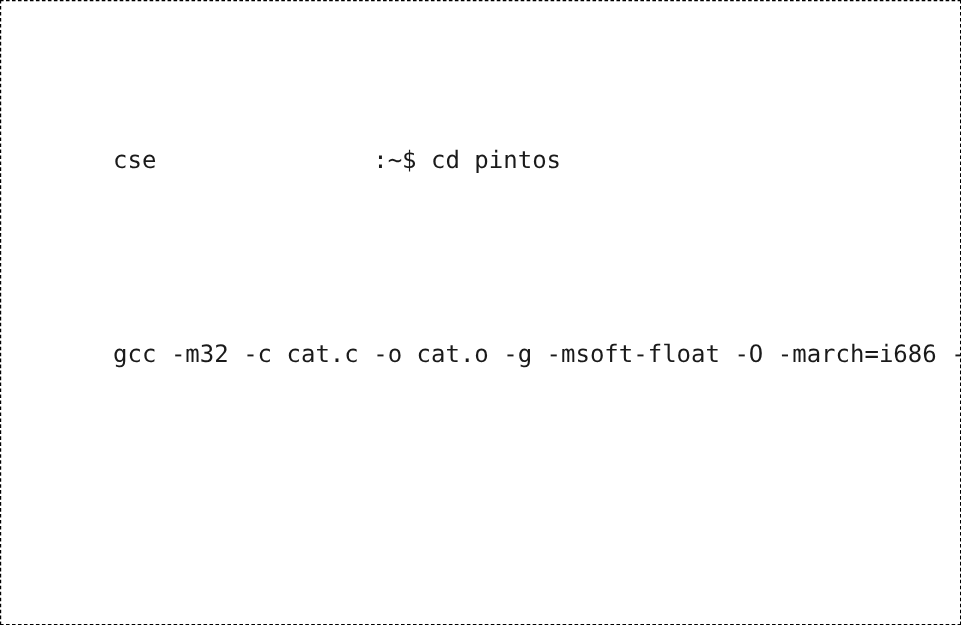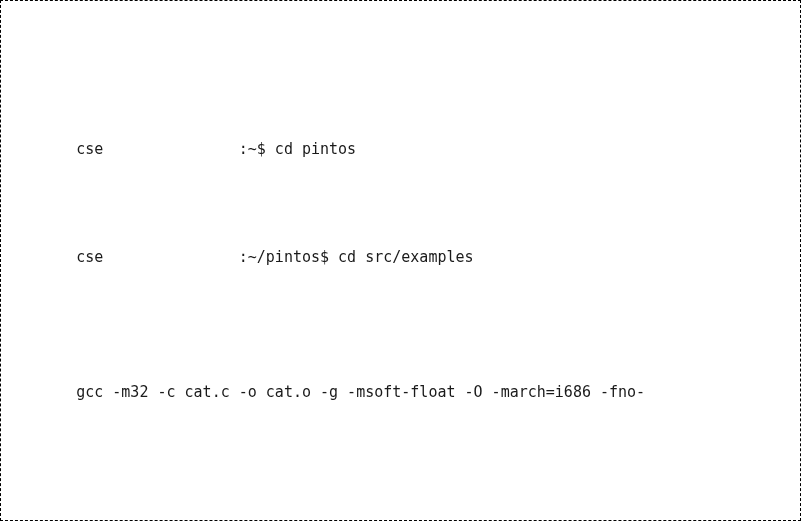--- a/index.html
+++ b/index.html
@@ -22,26 +22,25 @@
   }
   #terminal-screen {
     position: absolute;
     left: 0;
     top: 0;
     right: 0;
     bottom: 0;
     padding: 11px 0 0 21px;
     box-sizing: border-box;
     font-family: "DejaVu Sans Mono", monospace;
-    font-size: 15px;
+    font-size: 20px;
     line-height: 27px;
     color: #1a1a1a;
     white-space: pre;
     letter-spacing: 0;
-    margin-top: 16px;
   }
   .term-line {
     height: 27px;
     white-space: pre;
     font-family: "DejaVu Sans Mono", monospace;
   }
   .cmd-text {
     color: #1a1a1a;
   }
   .out-text {
@@ -51,23 +50,20 @@
 </head>
 <body>
 
 <div id="terminal-window">
   <div id="terminal-screen">
 
     <div class="term-line">
       <span class="cmd-text">cse               :~$ cd pintos</span>
     </div>
 
-    <div class="term-line">
-      <span class="cmd-text">cse               :~/pintos$ cd src/examples</span>
-    </div>
 
 
     <div class="term-line">
       <span class="out-text">gcc -m32 -c cat.c -o cat.o -g -msoft-float -O -march=i686 -fno-</span>
     </div>
 
     
 
     
 

